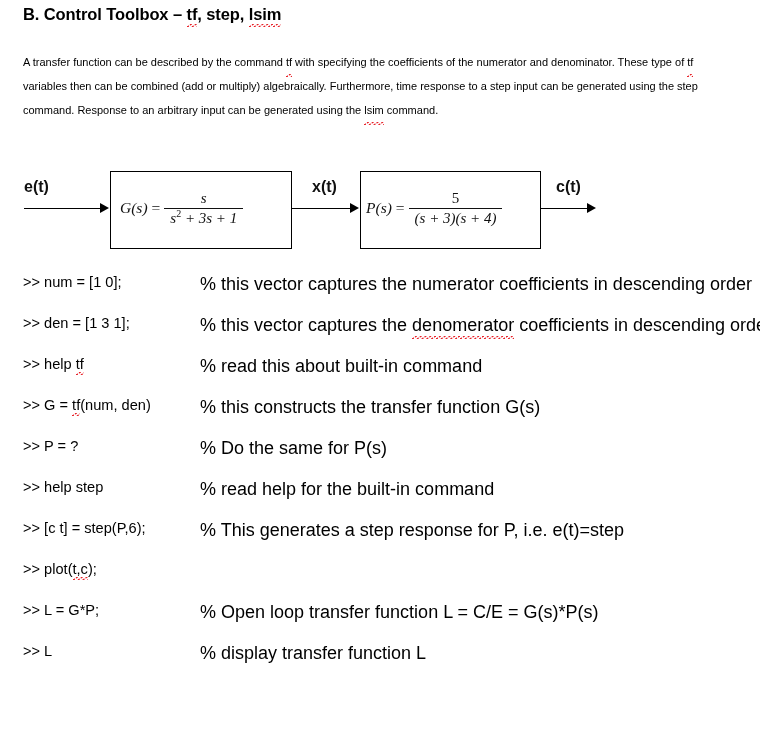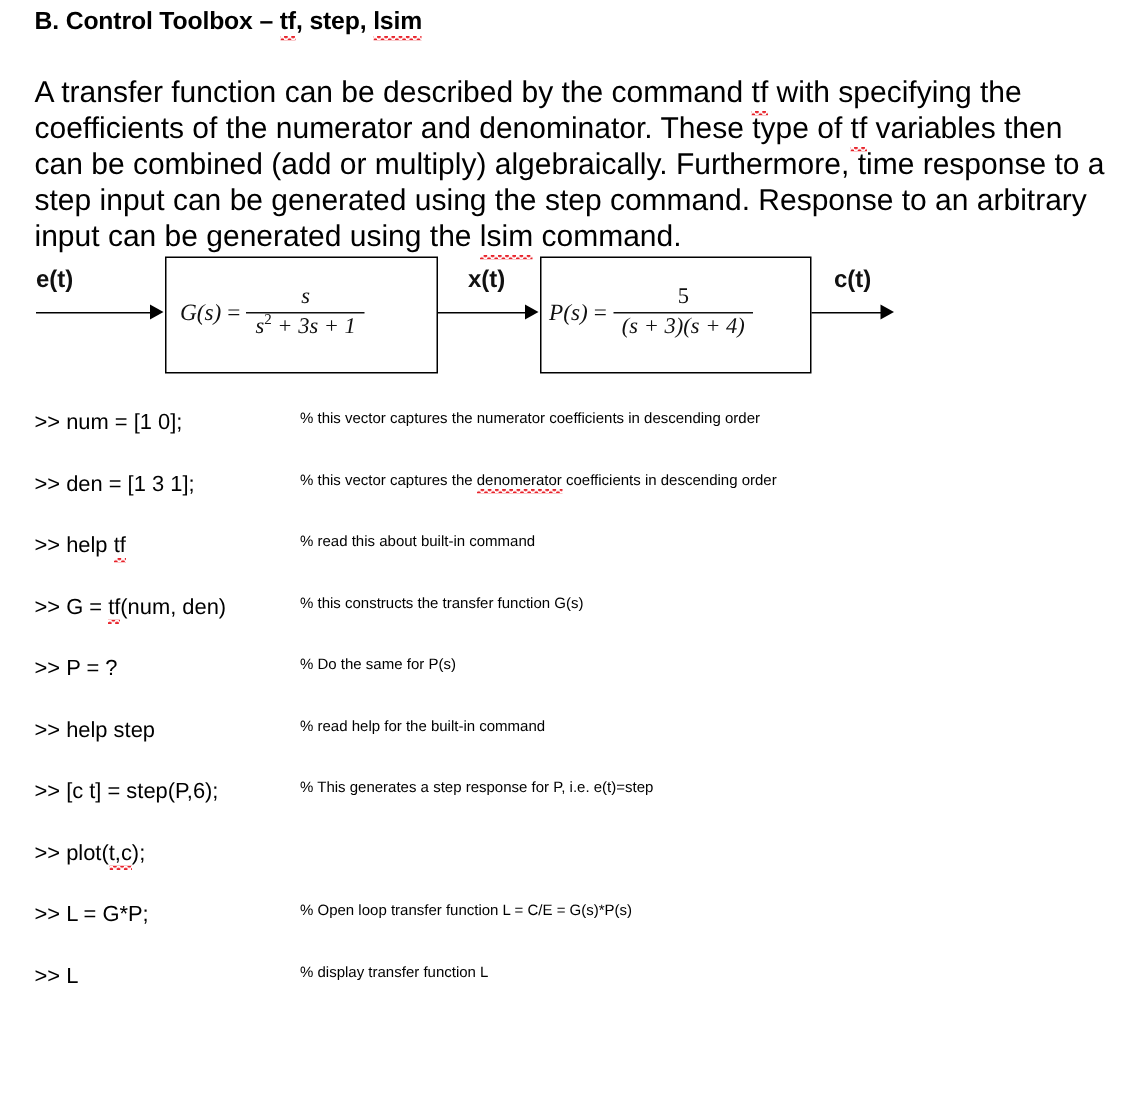--- a/index.html
+++ b/index.html
@@ -43,21 +43,21 @@
     background-size: 4.8px 3px;
     background-repeat: repeat-x;
   }
 
   
   .intro {
     position: absolute;
     left: 23px;
     top: 50px;
     width: 714px;
-    font-size: 20px;
+    font-size: 11px;
     line-height: 24px;
     text-align: left;
   }
 
   
   .diagram {
     position: absolute;
     left: 0;
     top: 160px;
     width: 760px;
@@ -139,21 +139,21 @@
     position: absolute;
     left: 23px;
     top: 4px;
     font-size: 14.6px;
     white-space: nowrap;
   }
   .cmd-comment {
     position: absolute;
     left: 200px;
     top: 4px;
-    font-size: 10px;
+    font-size: 18px;
     white-space: nowrap;
   }
 </style>
 </head>
 <body>
 
 <div class="doc-title">
   <span>B. Control Toolbox – </span><span class="sq">tf</span><span>, step, </span><span class="sq">lsim</span>
 </div>
 

